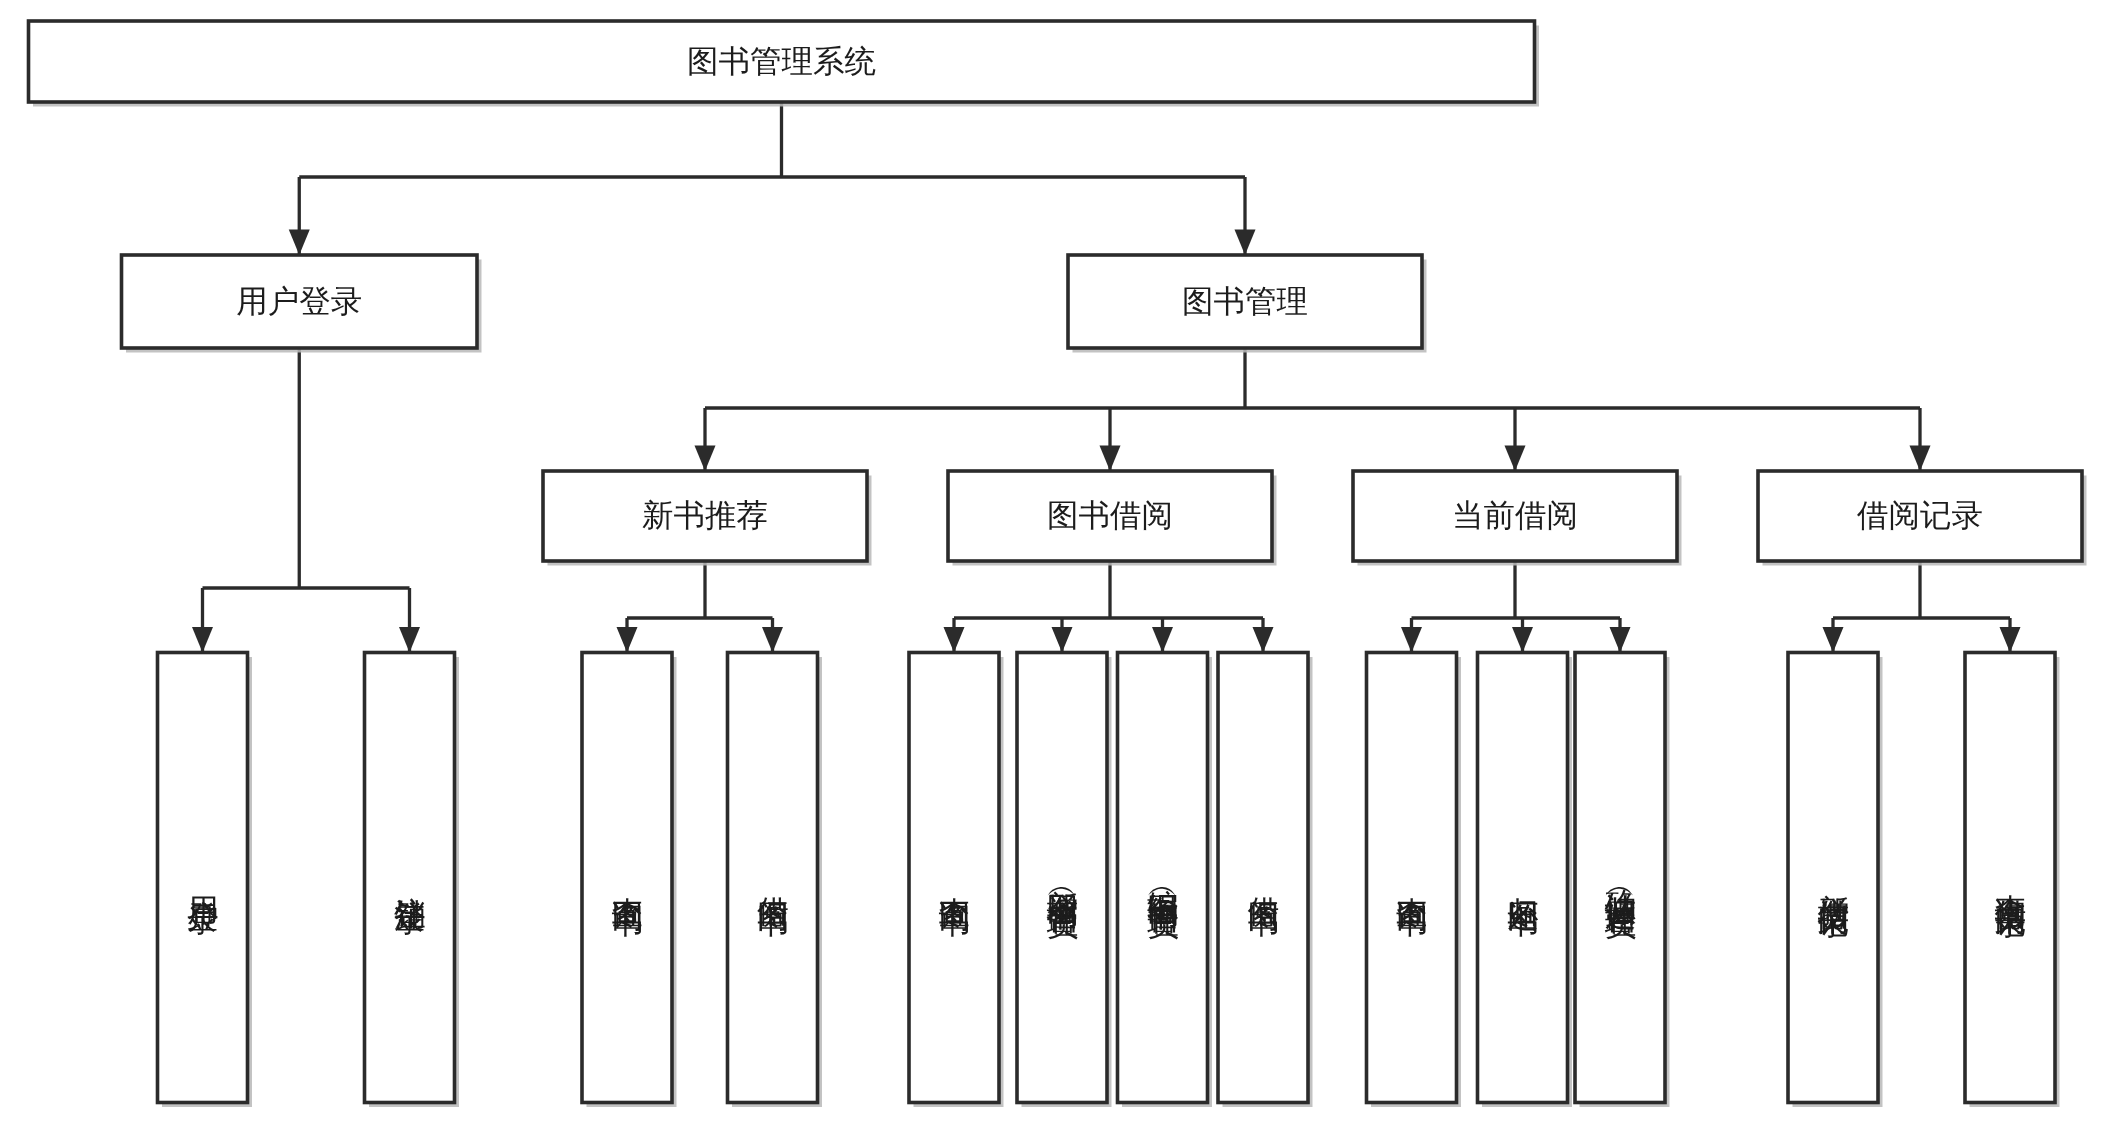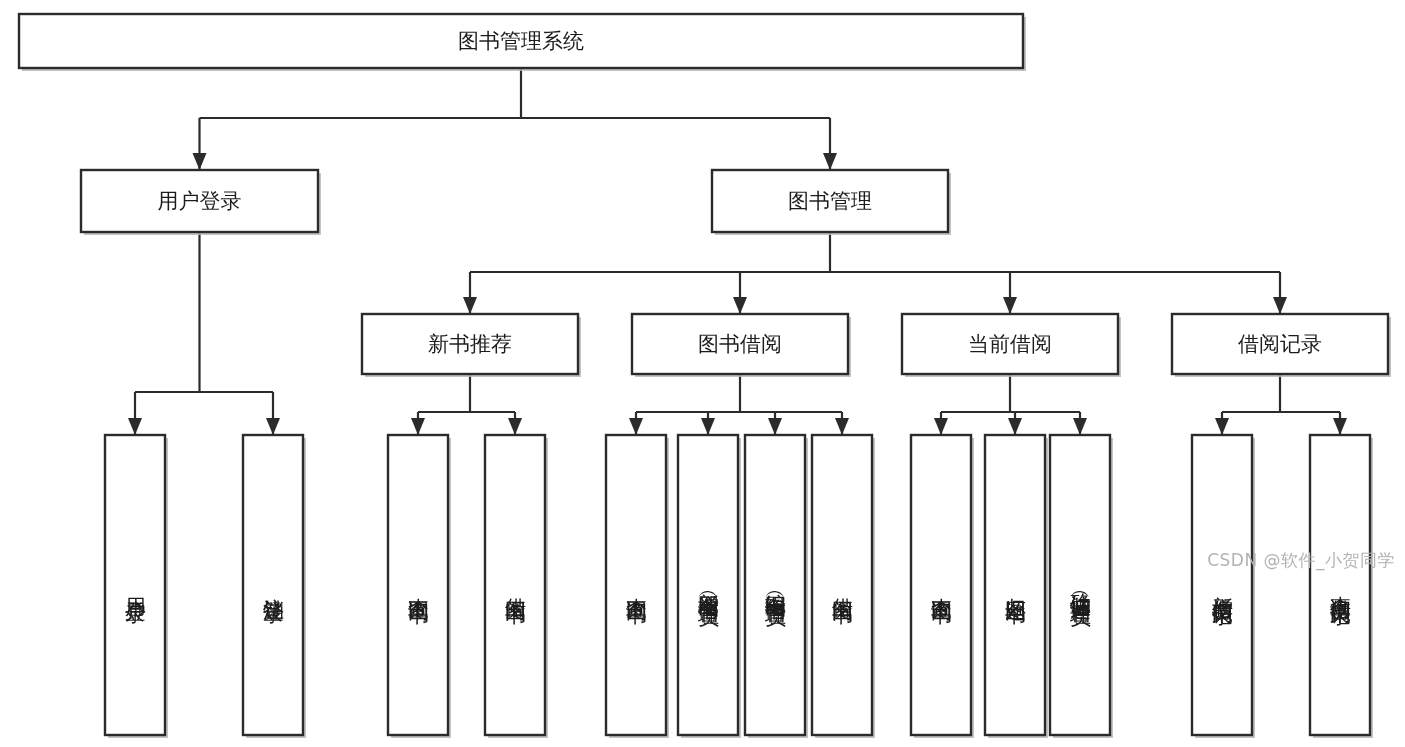--- a/index.html
+++ b/index.html
@@ -202,14 +202,13 @@
       <div class="leaf-label-wrap" style="left: 678px; top: 435px; width: 60px; height: 300px;">新增图书（管理员）</div>
       <div class="leaf-label-wrap" style="left: 745px; top: 435px; width: 60px; height: 300px;">编辑图书（管理员）</div>
       <div class="leaf-label-wrap" style="left: 812px; top: 435px; width: 60px; height: 300px;">借阅图书</div>
       <div class="leaf-label-wrap" style="left: 911px; top: 435px; width: 60px; height: 300px;">查询图书</div>
       <div class="leaf-label-wrap" style="left: 985px; top: 435px; width: 60px; height: 300px;">归还图书</div>
       <div class="leaf-label-wrap" style="left: 1050px; top: 435px; width: 60px; height: 300px;">确认归还（管理员）</div>
       <div class="leaf-label-wrap" style="left: 1192px; top: 435px; width: 60px; height: 300px;">新增借阅记录</div>
       <div class="leaf-label-wrap" style="left: 1310px; top: 435px; width: 60px; height: 300px;">查询借阅记录</div>
     </div>
 
-  <div class="watermark">CSDN @软件_小贺同学</div>
 </div>
 
 </body></html>

